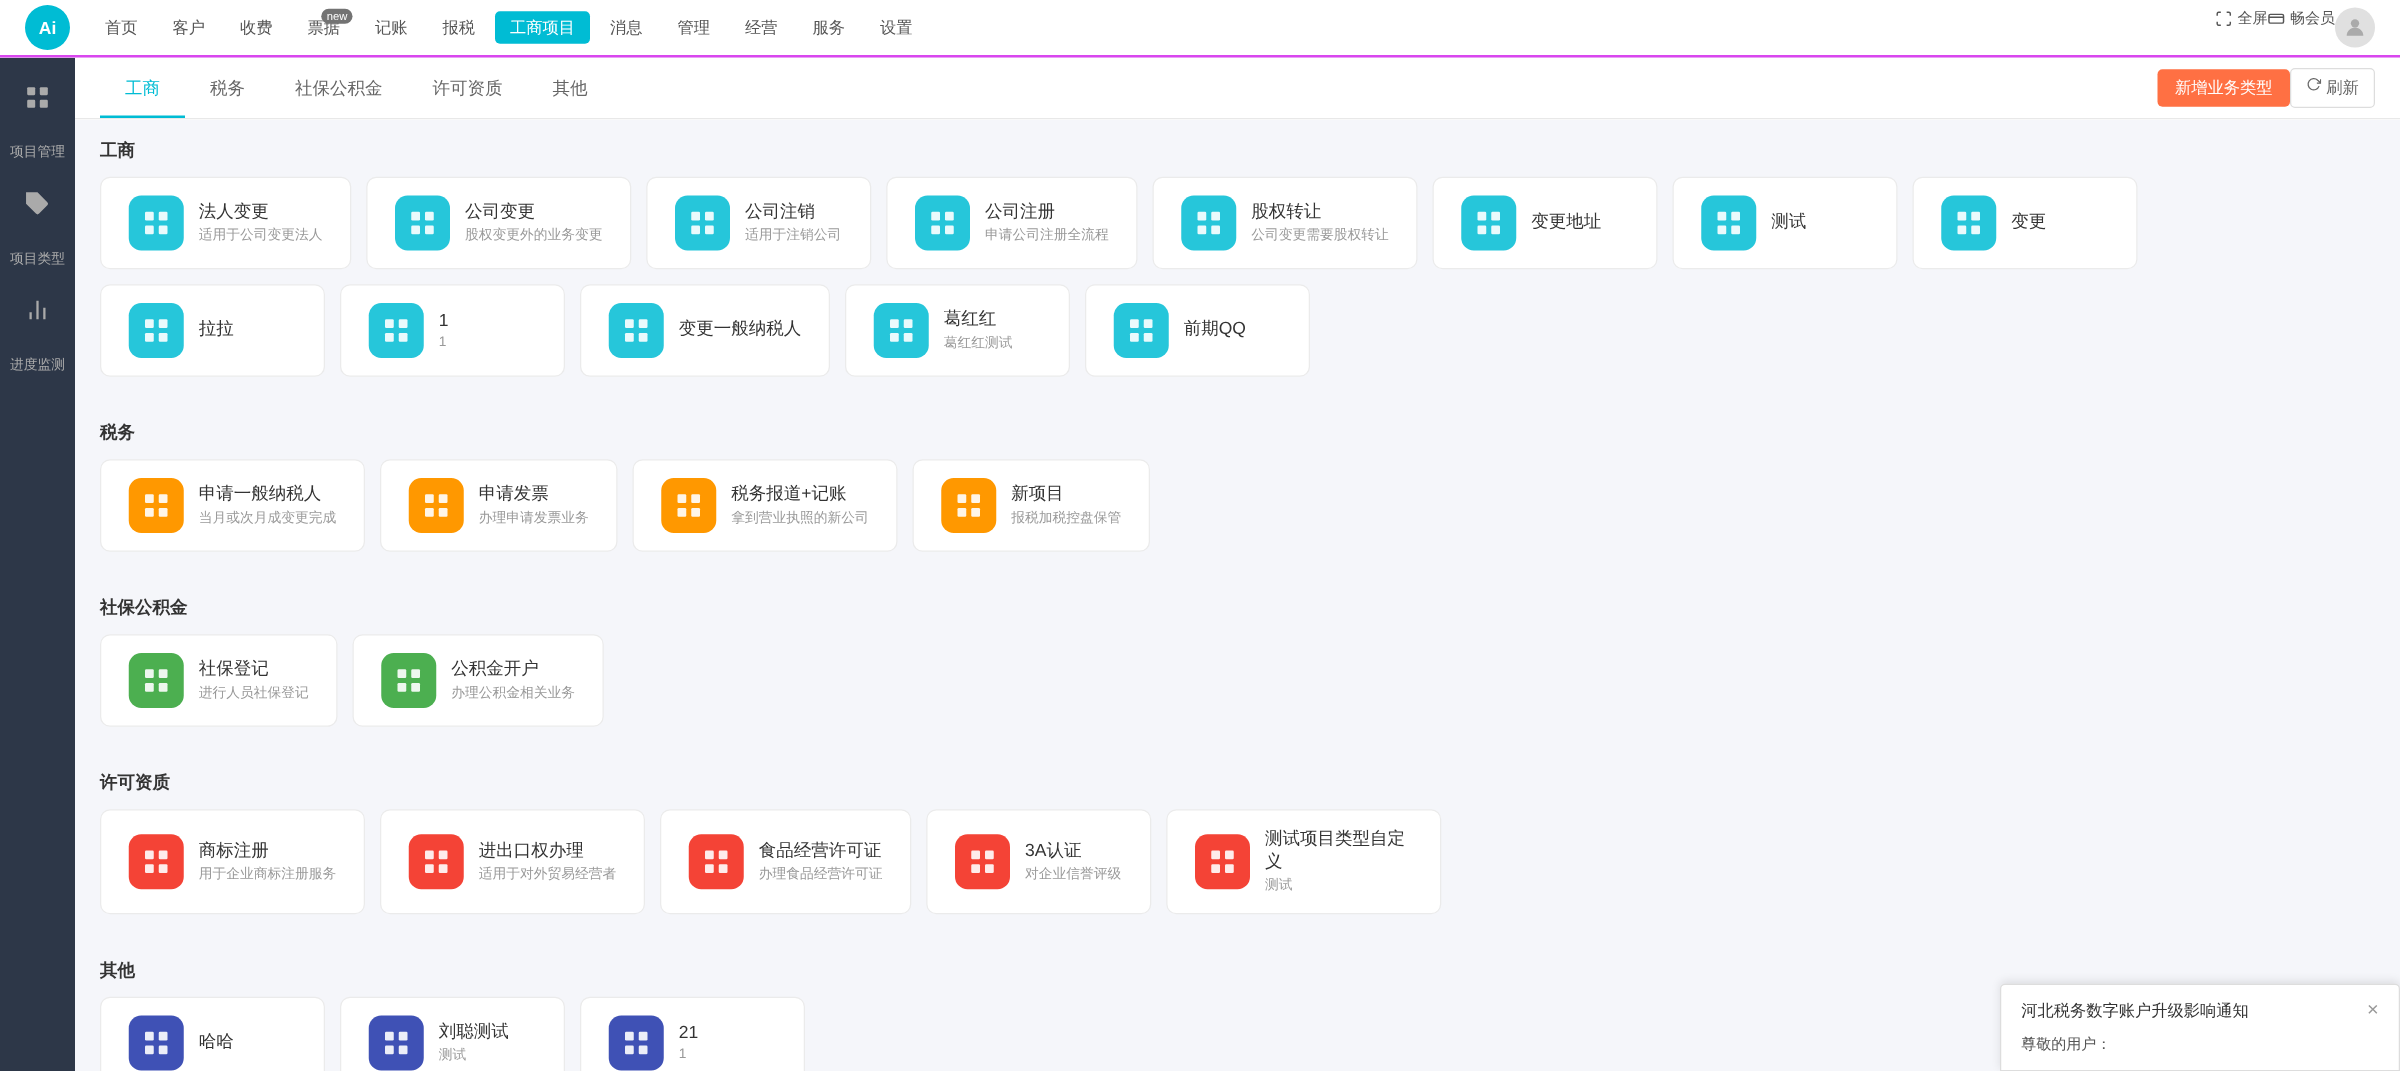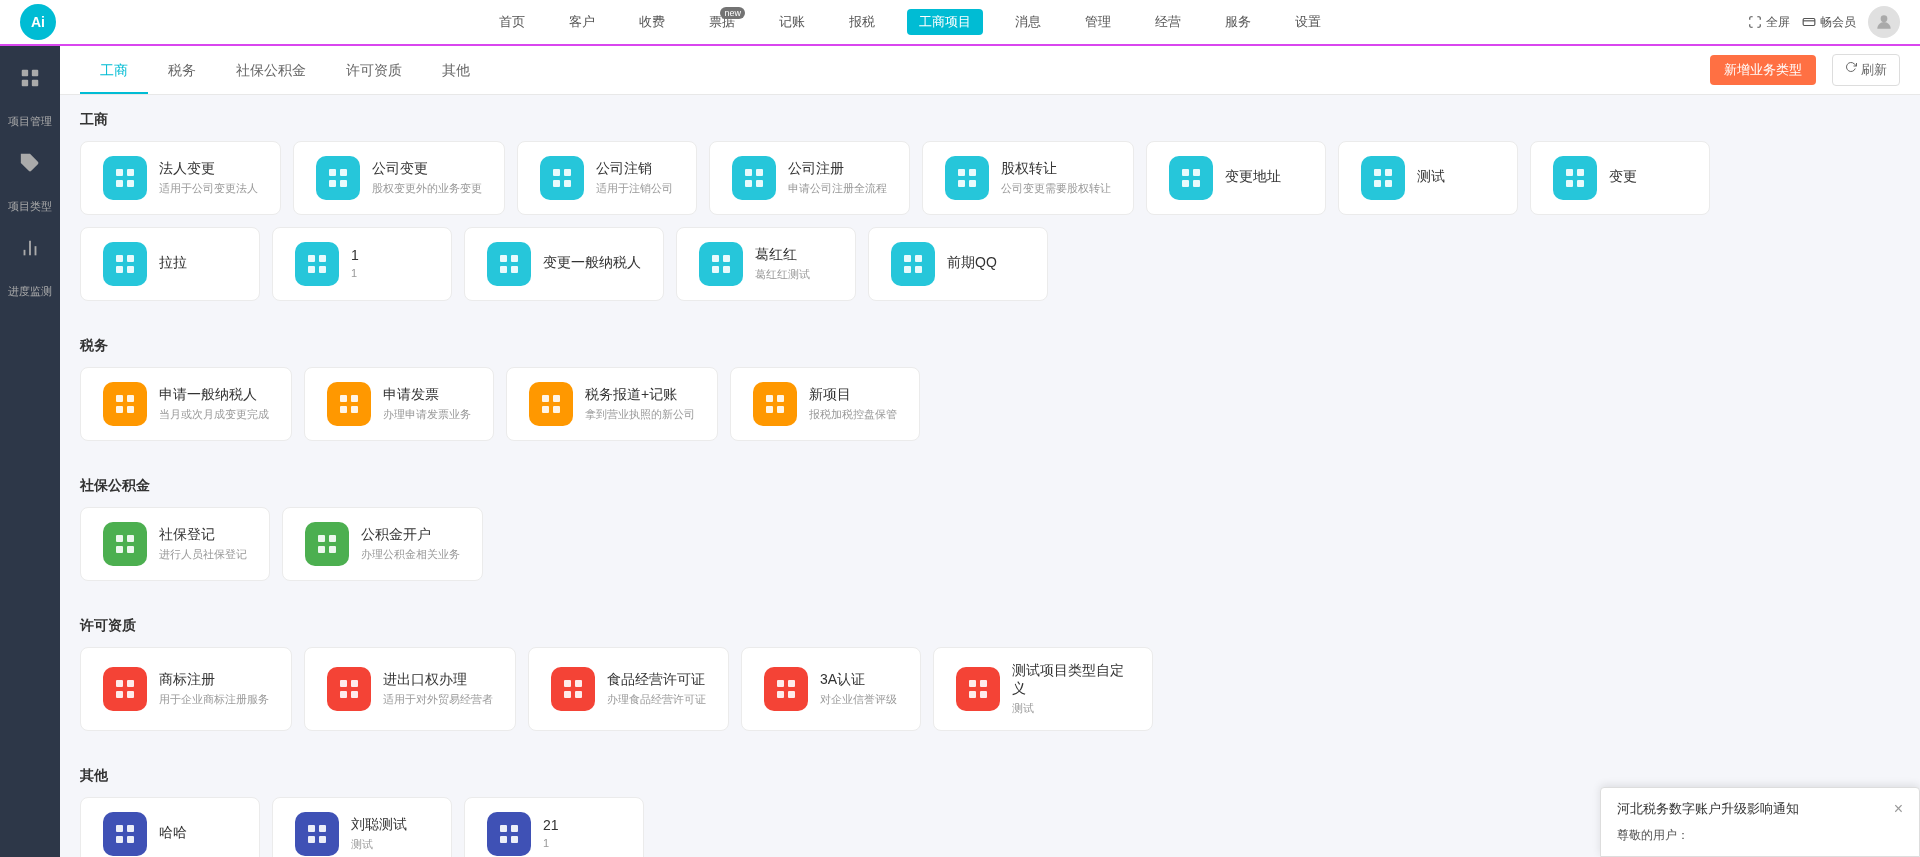--- a/index.html
+++ b/index.html
@@ -2,45 +2,45 @@
 <html><head>
   <meta charset="utf-8">
   <style>
     * { box-sizing: border-box; margin: 0; padding: 0; }
     body { font-family: "Microsoft YaHei", "PingFang SC", sans-serif; background: #f0f2f5; font-size: 13px; color: #333; display: flex; flex-direction: column; height: 100vh; overflow: hidden; }
 
     
     .top-nav { background: #fff; height: 46px; display: flex; align-items: center; padding: 0 20px; border-bottom: 2px solid #d946ef; flex-shrink: 0; z-index: 100; }
     .logo { width: 36px; height: 36px; margin-right: 16px; }
     .logo svg { width: 36px; height: 36px; }
-    .nav-items { display: flex; align-items: center; gap: 20px; flex: 1; justify-content: center; }
+    .nav-items { display: flex; align-items: center; gap: 4px; flex: 1; }
     .nav-item { padding: 4px 12px; cursor: pointer; color: #555; font-size: 13px; border-radius: 4px; white-space: nowrap; position: relative; }
     .nav-item.active { background: #00bcd4; color: #fff; border-radius: 4px; }
     .nav-badge { position: absolute; top: -2px; right: 2px; background: #737373; color: #fff; font-size: 9px; padding: 1px 4px; border-radius: 8px; }
-    .nav-right { display: flex; align-items: center; gap: 12px; }
+    .nav-right { display: flex; align-items: flex-start; }
     .nav-right-btn { display: flex; align-items: center; gap: 4px; color: #555; font-size: 12px; cursor: pointer; }
     .avatar { width: 32px; height: 32px; border-radius: 50%; background: #e0e0e0; display: flex; align-items: center; justify-content: center; cursor: pointer; }
 
     
     .main-layout { display: flex; flex: 1; overflow: hidden; }
 
     
     .sidebar { width: 60px; background: #2d3748; display: flex; flex-direction: column; align-items: center; padding: 8px 0; flex-shrink: 0; }
     .sidebar-item { display: flex; flex-direction: column; align-items: center; padding: 10px 4px; cursor: pointer; color: #aaa; font-size: 11px; gap: 22px; width: 100%; }
     .sidebar-item .icon-box { width: 28px; height: 28px; display: flex; align-items: center; justify-content: center; }
 
     
     .content-area { flex: 1; overflow-y: auto; background: #f5f6fa; }
 
     
     .sub-tabs { background: #fff; padding: 0 20px; display: flex; align-items: flex-end; border-bottom: 1px solid #e8e8e8; flex-shrink: 0; position: sticky; top: 0; z-index: 10; justify-content: space-between; }
     .sub-tabs-left { display: flex; }
     .sub-tab { padding: 12px 20px; cursor: pointer; color: #666; font-size: 14px; border-bottom: 2px solid transparent; white-space: nowrap; }
     .sub-tab.active { color: #00bcd4; border-bottom-color: #00bcd4; }
-    .sub-tab-actions { display: flex; align-items: center; gap: 16px; padding: 8px 0; }
+    .sub-tab-actions { display: flex; align-items: center; gap: 0; padding: 8px 0; }
     .btn-new { background: #ff7043; color: #fff; padding: 6px 14px; border-radius: 4px; font-size: 13px; cursor: pointer; border: none; }
     .btn-refresh { background: #fff; color: #666; padding: 6px 12px; border-radius: 4px; font-size: 13px; cursor: pointer; border: 1px solid #ddd; display: flex; align-items: flex-start; gap: 4px; }
 
     
     .section { padding: 16px 20px 0; }
     .section-title { font-size: 14px; font-weight: bold; color: #333; margin-bottom: 12px; }
 
     
     .cards-grid { display: flex; flex-wrap: wrap; gap: 12px; margin-bottom: 20px; }
 

